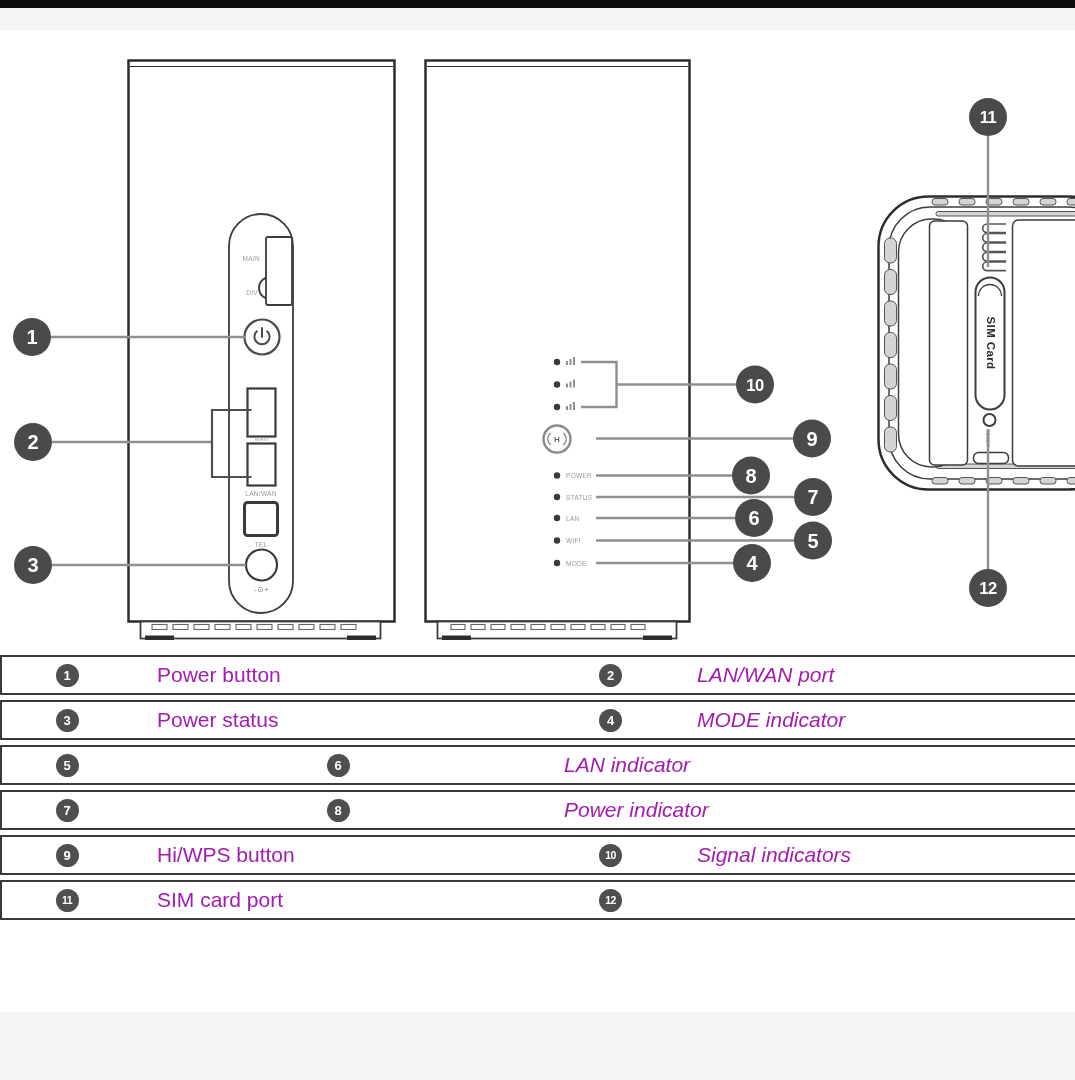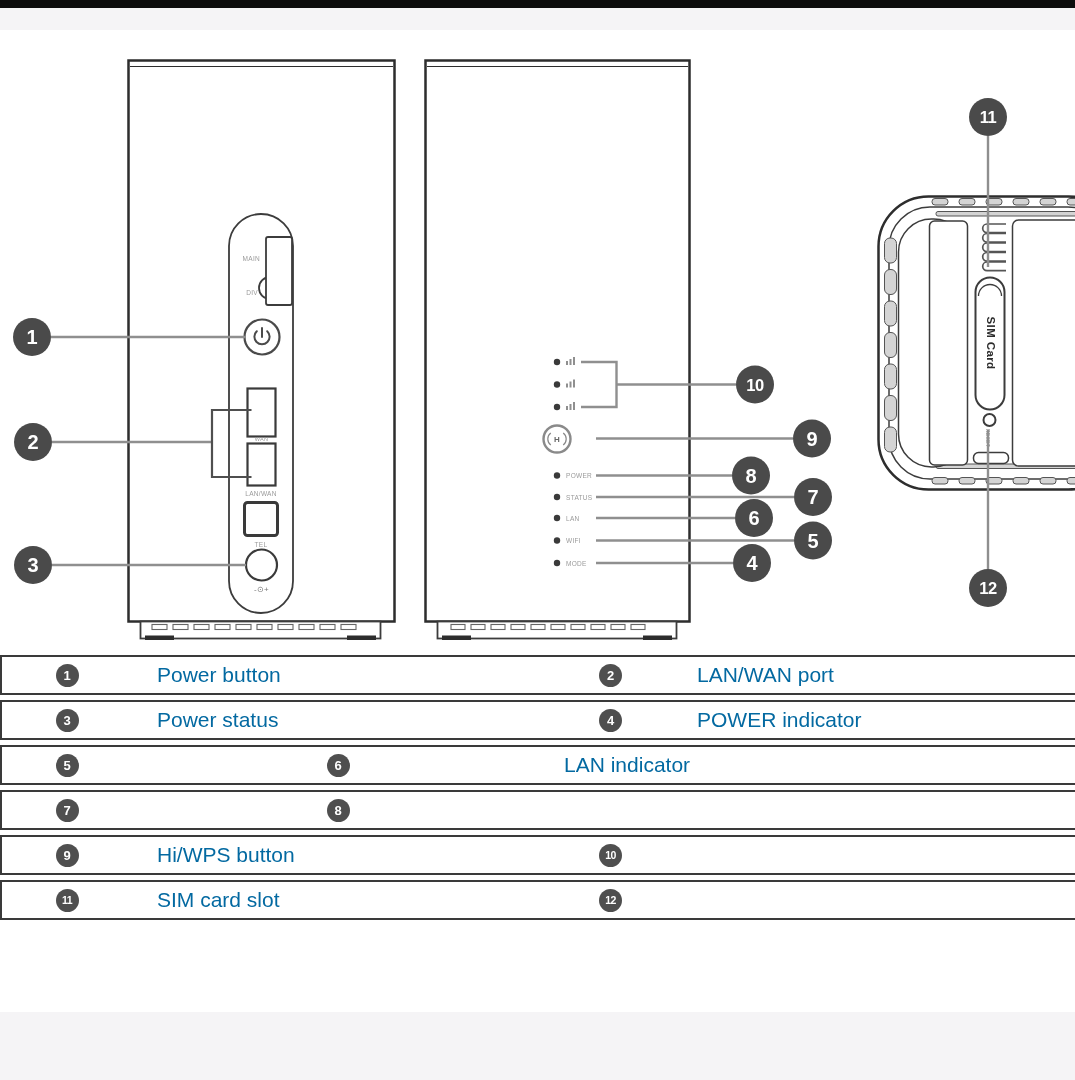--- a/index.html
+++ b/index.html
@@ -51,22 +51,22 @@
     align-items:center; height:40px; margin-bottom:5px; background:#fff;
     border-top:2.5px solid #3a3a3a; border-bottom:2.5px solid #3a3a3a; border-left:2.5px solid #3a3a3a;
   }
   .cell-num { display:flex; justify-content:center; align-items:center; }
   .badge {
     width:23px; height:23px; border-radius:50%; background:#4f4f4f; color:#fff;
     display:flex; align-items:center; justify-content:center;
     font-size:13px; font-weight:bold; line-height:1;
   }
   .badge.wide { font-size:10.5px; letter-spacing:-0.5px; }
-  .cell-label { font-size:21px; color:#0369a1; padding-left:25px; white-space:nowrap; }
-  .cell-label.right { padding-left:20px; }
+  .cell-label { font-size:21px; color:#a21caf; padding-left:25px; white-space:nowrap; }
+  .cell-label.right { padding-left:20px;font-style:italic; }
   .cell-label sup { font-size:12px; }
 </style>
 </head>
 <body>
 
 <div class="screen">
   <div class="top-black-bar"></div>
   <div class="top-gray-strip"></div>
   <div class="bottom-gray-strip"></div>
 
@@ -322,51 +322,53 @@
       <div class="cell-label right">LAN/WAN port</div>
     </div>
     <div class="trow">
       <div class="cell-num">
           <span class="badge">3</span>
         </div>
       <div class="cell-label">Power status</div>
       <div class="cell-num">
           <span class="badge">4</span>
         </div>
-      <div class="cell-label right">POWER indicator</div>
+      <div class="cell-label right">MODE indicator</div>
     </div>
     <div class="trow">
       <div class="cell-num">
           <span class="badge">5</span>
         </div>
       <div class="cell-num">
           <span class="badge">6</span>
         </div>
       <div class="cell-label right">LAN indicator</div>
     </div>
     <div class="trow">
       <div class="cell-num">
           <span class="badge">7</span>
         </div>
       <div class="cell-num">
           <span class="badge">8</span>
         </div>
+      <div class="cell-label right">Power indicator</div>
     </div>
     <div class="trow">
       <div class="cell-num">
           <span class="badge">9</span>
         </div>
       <div class="cell-label">Hi/WPS button</div>
       <div class="cell-num">
           <span class="badge wide">10</span>
         </div>
+      <div class="cell-label right">Signal indicators</div>
     </div>
     <div class="trow">
       <div class="cell-num">
           <span class="badge wide">11</span>
         </div>
-      <div class="cell-label">SIM card slot</div>
+      <div class="cell-label">SIM card port</div>
       <div class="cell-num">
           <span class="badge wide">12</span>
         </div>
     </div>
   </div>
 </div>
 
 </body></html>

